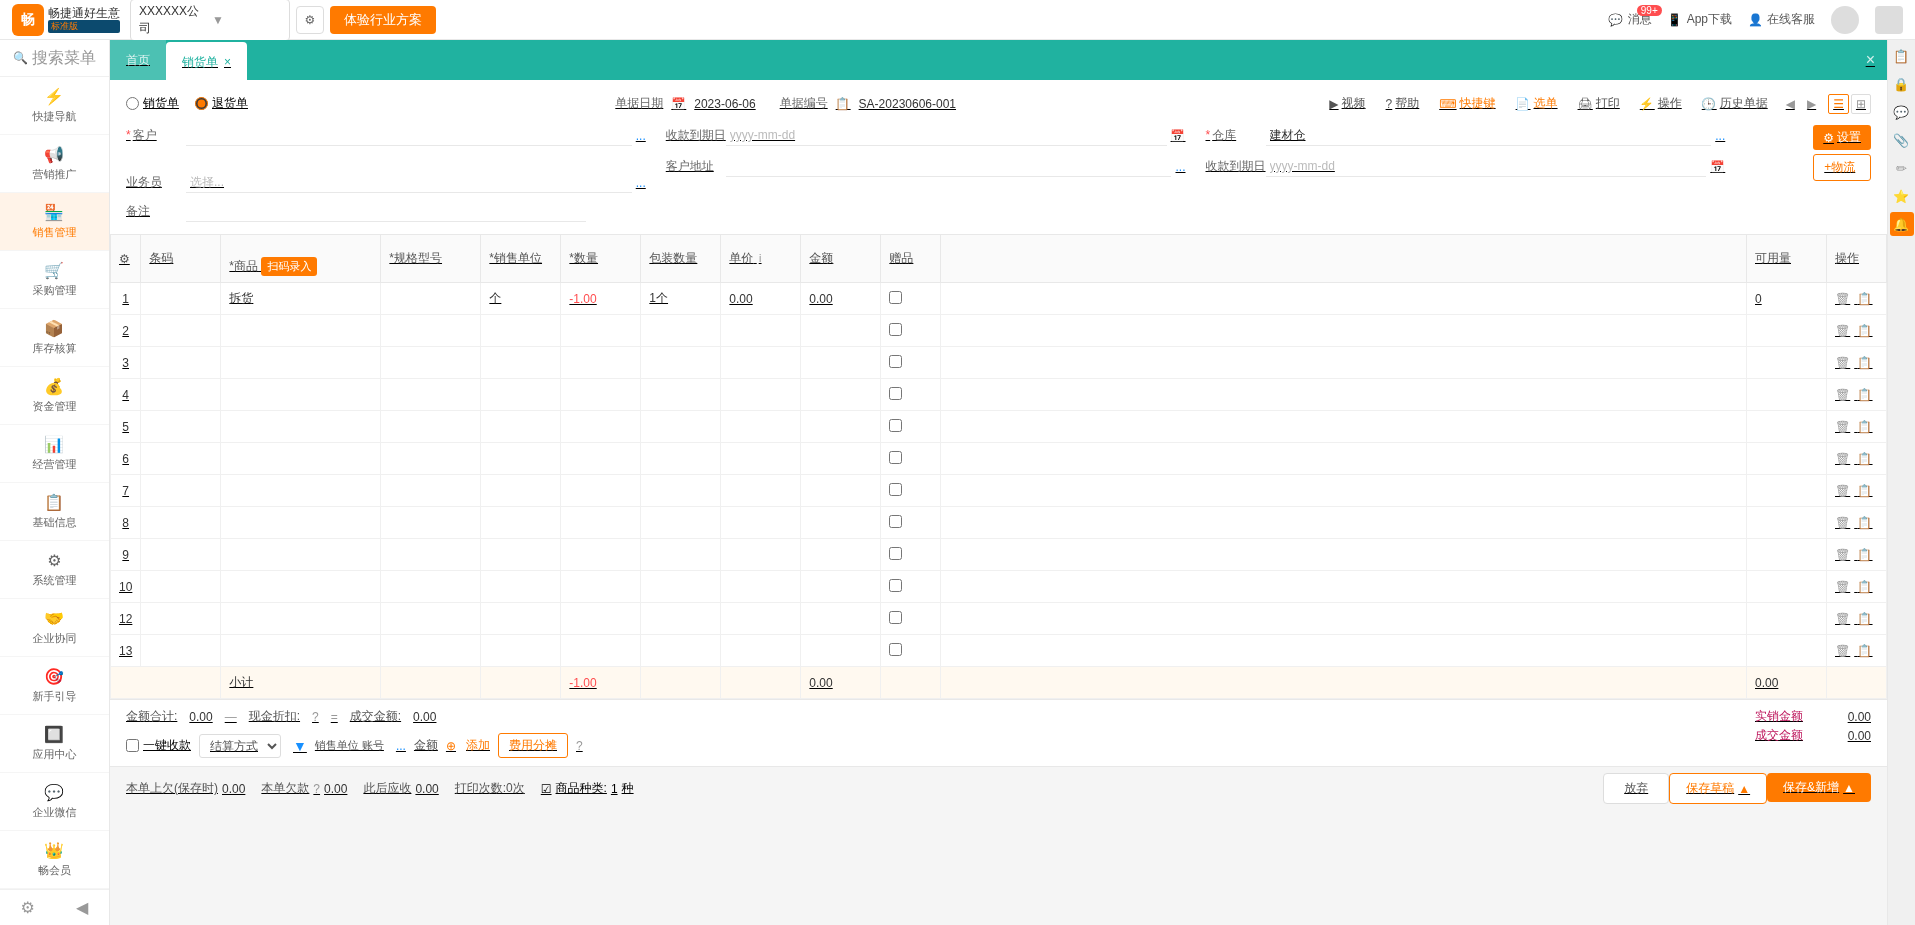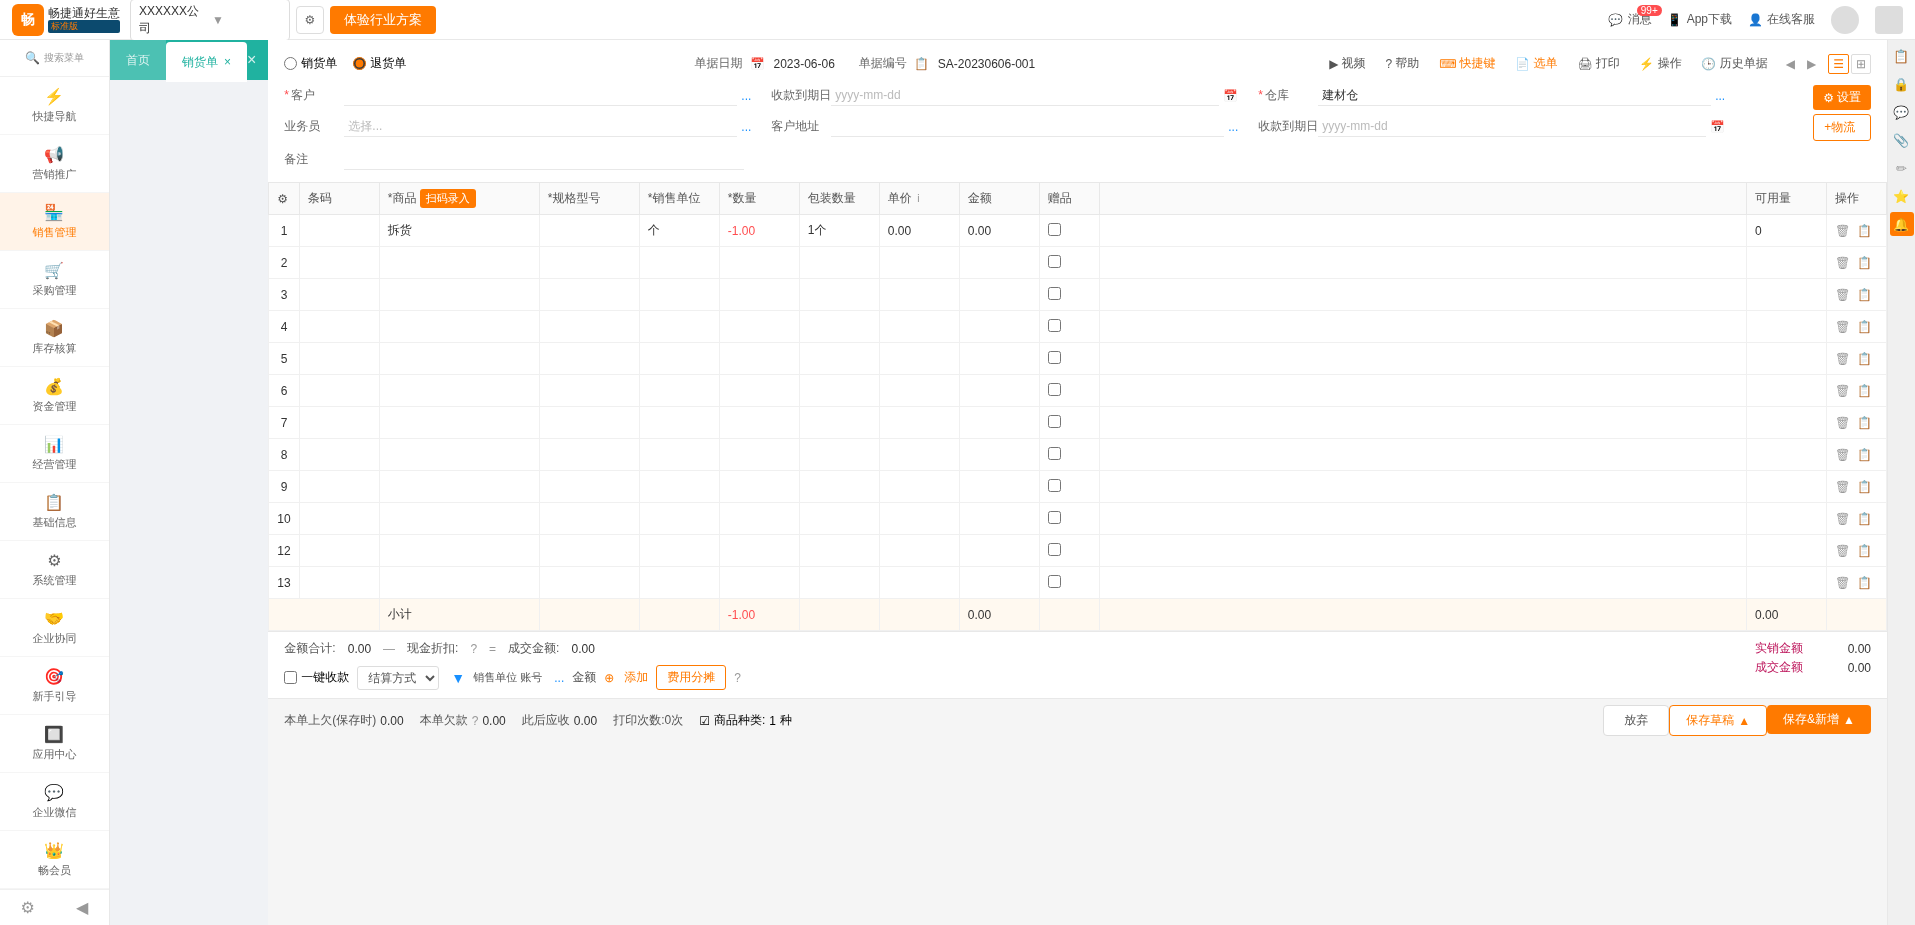--- a/index.html
+++ b/index.html
@@ -3,21 +3,21 @@
   <meta charset="utf-8">
   <style>
     * { box-sizing: border-box; margin: 0; padding: 0; font-family: 'Microsoft YaHei', Arial, sans-serif; font-size: 12px; }
     body { width: 1915px; height: 925px; overflow: hidden; background: #f0f2f5; }
 
     
     .app-container { display: flex; flex-direction: column; height: 925px; }
     .top-bar { height: 40px; background: #fff; display: flex; align-items: center; padding: 0 12px; border-bottom: 1px solid #e8e8e8; flex-shrink: 0; }
     .main-area { display: flex; flex: 1; overflow: hidden; }
     .sidebar { width: 110px; background: #fff; border-right: 1px solid #e8e8e8; display: flex; flex-direction: column; flex-shrink: 0; }
-    .content-area { flex: 1; display: flex; flex-direction: row; overflow: hidden; }
+    .content-area { flex: 1; display: flex; flex-direction: column; overflow: hidden; text-decoration: underline; }
     .tab-bar { height: 40px; background: #20b2a0; display: flex; align-items: center; flex-shrink: 0; }
     .main-content { flex: 1; overflow: auto; background: #f5f5f5; padding: 0; }
 
     
     .top-bar-logo { display: flex; align-items: center; width: 110px; }
     .logo-icon { width: 32px; height: 32px; background: #ff7a00; border-radius: 6px; display: flex; align-items: center; justify-content: center; color: white; font-size: 14px; font-weight: bold; margin-right: 4px; }
     .logo-text { font-size: 11px; color: #333; line-height: 1.2; }
     .logo-badge { font-size: 9px; color: #ff7a00; background: #0c4a6e; padding: 1px 3px; border-radius: 2px; }
     .company-select { display: flex; align-items: center; border: 1px solid #ddd; border-radius: 4px; padding: 3px 8px; margin-left: 8px; cursor: pointer; background: #fff; min-width: 160px; }
     .company-select span { flex: 1; color: #333; }
@@ -68,21 +68,21 @@
     .field-calendar { color: #999; cursor: pointer; margin-left: 4px; }
     .field-settings-btn { background: #ff7a00; color: white; border: none; padding: 4px 10px; border-radius: 3px; cursor: pointer; display: flex; align-items: center; gap: 3px; }
     .field-logistics-btn { background: white; color: #ff7a00; border: 1px solid #ff7a00; padding: 4px 10px; border-radius: 3px; cursor: pointer; display: flex; align-items: center; gap: 3px; }
 
     
     .table-container { background: #fff; margin: 0; flex: 1; }
     .data-table { width: 100%; border-collapse: collapse; }
     .data-table th { background: #fafafa; border: 1px solid #e8e8e8; padding: 6px 8px; text-align: left; color: #555; font-weight: 500; white-space: nowrap; }
     .data-table td { border: 1px solid #f0f0f0; padding: 5px 8px; color: #333; height: 32px; }
     .row-num { color: #999; text-align: center; width: 30px; }
-    .scan-btn { background: #ff7a00; color: white; border: none; border-radius: 3px; padding: 2px 6px; cursor: pointer; font-size: 11px; }
+    .scan-btn { background: #ff7a00; color: white; border: none; border-radius: 3px; padding: 2px 6px; cursor: pointer; font-size: 11px; margin-top: 16px; }
     .qty-negative { color: #ff4d4f; }
     .table-footer { background: #fff9f0; border: 1px solid #e8e8e8; }
     .table-footer td { padding: 6px 8px; font-weight: 500; }
 
     
     .bottom-area { background: #fff; padding: 8px 16px; border-top: 1px solid #e8e8e8; }
     .total-row { display: flex; align-items: center; gap: 12px; margin-bottom: 8px; }
     .total-label { color: #555; }
     .total-value { color: #333; font-weight: 500; }
     .minus-sign { color: #999; }
@@ -177,21 +177,21 @@
       <div class="avatar"></div>
       <div style="width:28px;height:28px;background:#ddd;border-radius:4px;"></div>
     </div>
   </div>
 
   <div class="main-area">
 
     <div class="sidebar">
       <div class="sidebar-header">
         <span>🔍</span>
-        <span style="font-size:10px;color:#999;margin-left:4px;">搜索菜单</span>
+        <span style="font-size:16px;color:#999;margin-left:4px;">搜索菜单</span>
       </div>
       <div class="sidebar-item">
         <span class="icon">⚡</span>
         <span class="label">快捷导航</span>
       </div>
       <div class="sidebar-item">
         <span class="icon">📢</span>
         <span class="label">营销推广</span>
       </div>
       <div class="sidebar-item active">
@@ -319,21 +319,21 @@
                 <span class="nav-arrow">▶</span>
               </div>
               <div class="view-toggle">
                 <span class="view-btn active">☰</span>
                 <span class="view-btn">⊞</span>
               </div>
             </div>
           </div>
 
           <div style="display:flex;gap:0;margin-top:8px;">
-            <div style="flex:1;display:flex;flex-direction:column;gap:10px;">
+            <div style="flex:1;display:flex;flex-direction:column;gap:26px;">
               <div class="field-row">
                 <span class="field-label required">客户</span>
                 <input class="field-input" placeholder="" style="">
                 <span class="field-dots">...</span>
               </div>
               <div class="field-row">
                 <span class="field-label">业务员</span>
                 <input class="field-input" placeholder="选择..." style="">
                 <span class="field-dots">...</span>
               </div>

